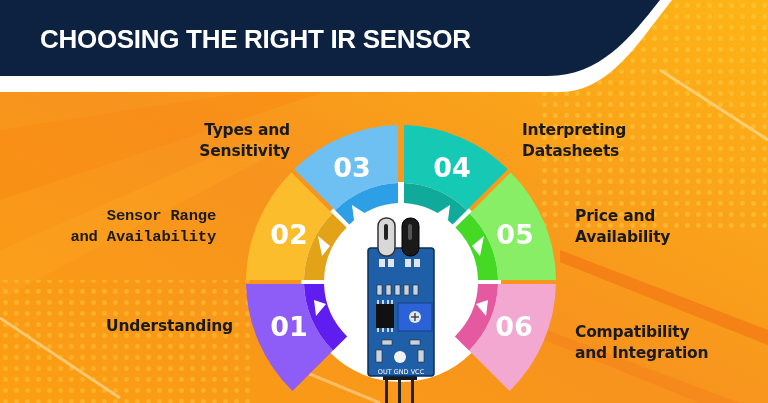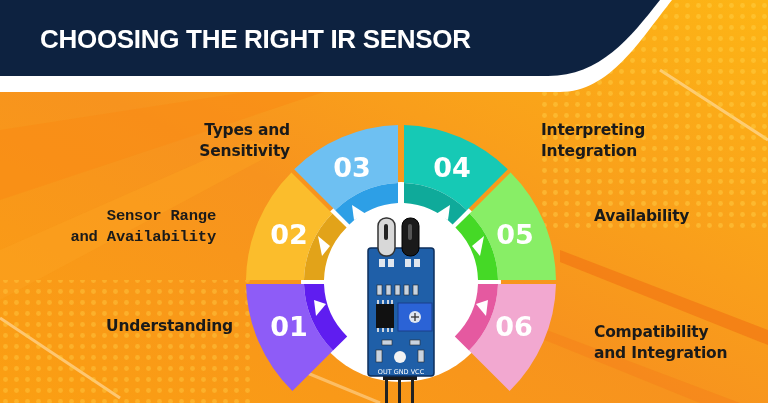--- a/index.html
+++ b/index.html
@@ -1,21 +1,21 @@
 <!DOCTYPE html>
 <html><head>
 <meta charset="utf-8">
 <style>
   html, body { margin:0; padding:0; }
   body { width:768px; height:403px; overflow:hidden; position:relative; font-family:"DejaVu Sans", sans-serif; background:#f7941d; }
   .bg { position:absolute; left:0; top:0; width:768px; height:403px; }
   .header-title { position:absolute; left:40px; top:24px; font-family:"Liberation Sans", sans-serif; font-weight:bold; font-size:26px; color:#ffffff; letter-spacing:-0.3px; white-space:nowrap; }
   .label { position:absolute; font-family:"DejaVu Sans", sans-serif; font-weight:bold; font-size:15.5px; line-height:21px; color:#1a1a1a; letter-spacing:-0.2px; white-space:nowrap; }
   .label.right { text-align:right; }
-  .label.left { text-align:left;margin-left:19px; }
+  .label.left { text-align:left; }
   .seg-num { font-family:"DejaVu Sans", sans-serif; font-weight:bold; font-size:27px; fill:#ffffff; }
 </style>
 </head>
 <body>
 
 <svg class="bg" viewBox="0 0 768 403" width="768" height="403">
   <defs>
     <linearGradient id="bgGrad" x1="0" y1="1" x2="1" y2="0">
       <stop offset="0" stop-color="#fb9f12"></stop>
       <stop offset="0.45" stop-color="#f7931e"></stop>
@@ -155,21 +155,22 @@
 </div>
 <div class="label right" style="right:552px; top:206px;font-family:Liberation Mono, monospace;">
   <div>Sensor Range</div>
   <div>and Availability</div>
 </div>
 <div class="label right" style="right:535px; top:316px;">
   <div>Understanding</div>
 </div>
 <div class="label left" style="left:522px; top:120px;">
   <div>Interpreting</div>
-  <div>Integration</div>
+  <div>Datasheets</div>
 </div>
 <div class="label left" style="left:575px; top:206px;">
+  <div>Price and</div>
   <div>Availability</div>
 </div>
 <div class="label left" style="left:575px; top:322px;">
   <div>Compatibility</div>
   <div>and Integration</div>
 </div>
 
 </body></html>

